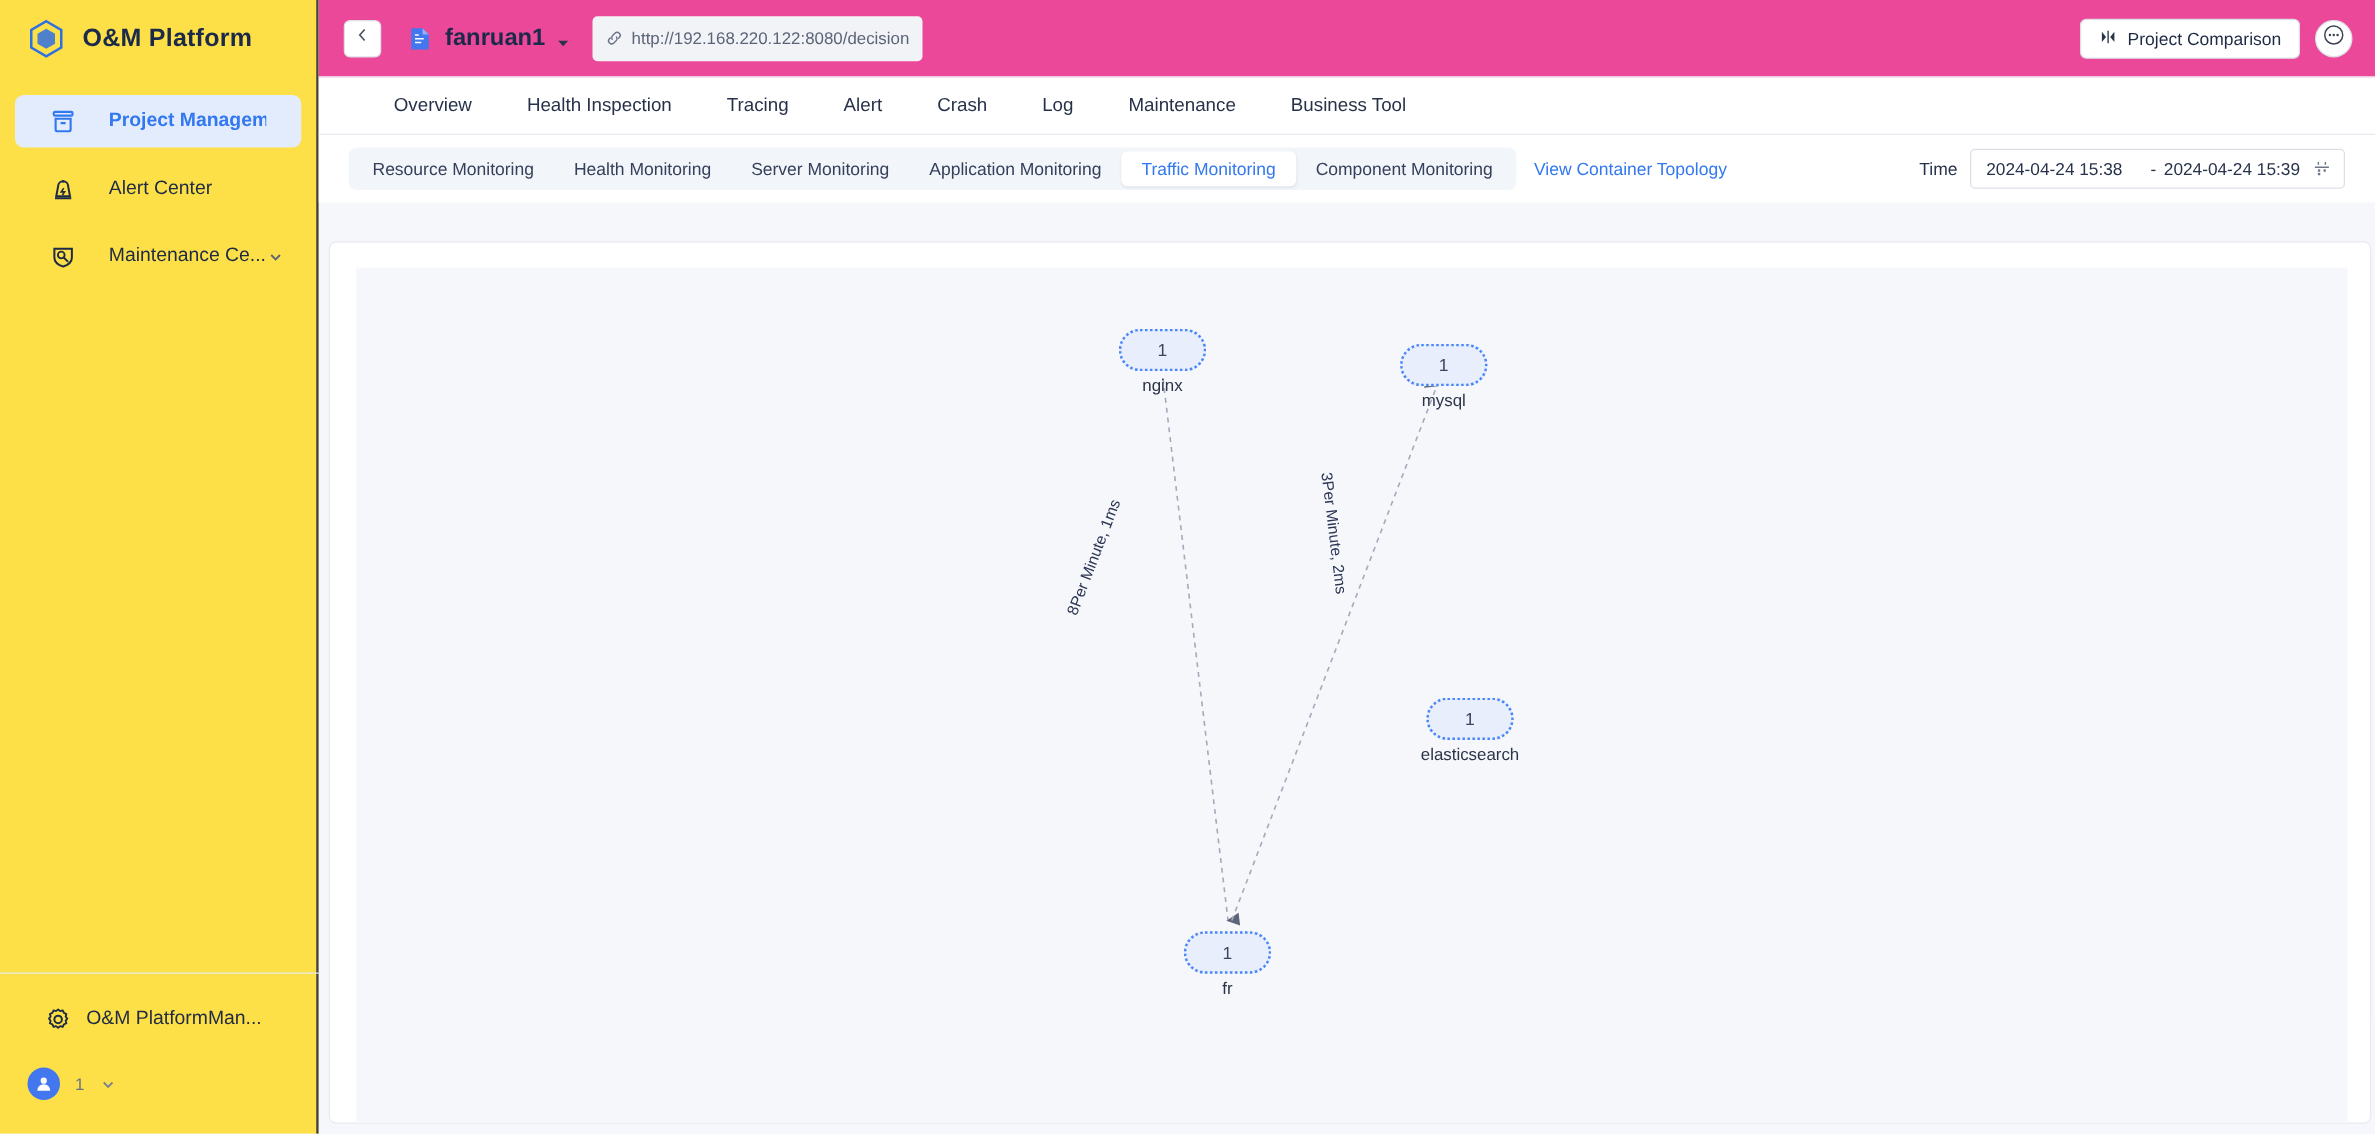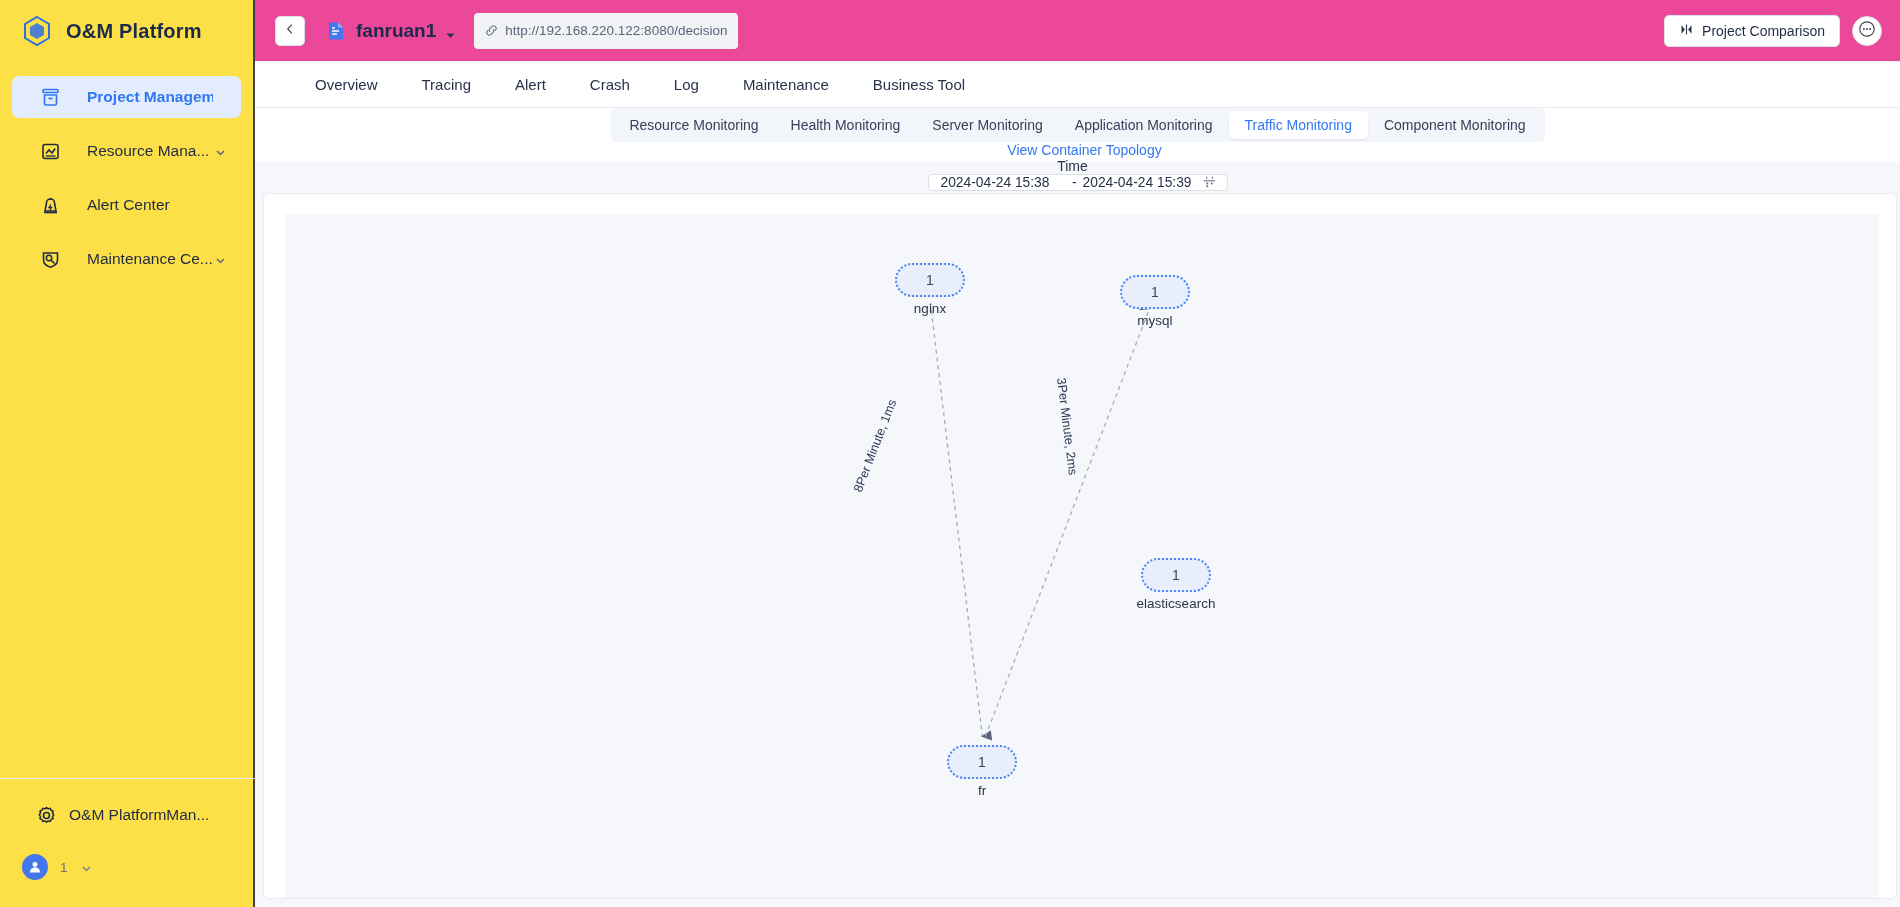--- a/index.html
+++ b/index.html
@@ -103,21 +103,20 @@
   .ptab.active { color: #3278f0; font-weight: bold; }
   .ptab.active::after {
     content: ""; position: absolute; left: 10px; right: 10px; bottom: -1px;
     height: 3px; background: #2f6fe4; border-radius: 2px;
   }
 
   
   .subrow {
     height: 54px; background: #fff; display: flex; align-items: center;
     padding: 0 24px 0 24px;
-    flex-direction: column;
   }
   .segmented {
     display: flex; align-items: center; background: #f2f5fa;
     border-radius: 6px; height: 34px; padding: 3px;
   }
   .seg {
     display: flex; align-items: center; height: 28px; padding: 0 16px;
     font-size: 14px; color: #36405a; border-radius: 5px; cursor: pointer;
     white-space: nowrap;
   }
@@ -182,35 +181,20 @@
         <span class="nav-ico">
           <svg viewBox="0 0 21 21" width="21" height="21">
             <rect x="3" y="2.5" width="15" height="3" rx="1" fill="none" stroke="#3278f0" stroke-width="1.7"></rect>
             <path d="M4.5 8 H16.5 V16.5 a1.5 1.5 0 0 1 -1.5 1.5 H6 a1.5 1.5 0 0 1 -1.5 -1.5 Z" fill="none" stroke="#3278f0" stroke-width="1.7"></path>
             <path d="M8.5 11.5 H12.5" stroke="#3278f0" stroke-width="1.7"></path>
           </svg>
         </span>
         <span class="nav-label">Project Managem...</span>
       </div>
 
-      <div class="nav-item">
-        <span class="nav-ico">
-          <svg viewBox="0 0 21 21" width="21" height="21">
-            <rect x="3" y="3.5" width="15" height="14" rx="2" fill="none" stroke="#1f2a44" stroke-width="1.6"></rect>
-            <path d="M6 12.5 L9 9 L12 12 L15.2 7.5" fill="none" stroke="#1f2a44" stroke-width="1.6"></path>
-            <path d="M5.5 15 H15.5" stroke="#1f2a44" stroke-width="1.3"></path>
-          </svg>
-        </span>
-        <span class="nav-label">Resource Mana...</span>
-        <span class="nav-caret">
-          <svg viewBox="0 0 13 13" width="13" height="13">
-              <path d="M3 5 L6.5 8.5 L10 5" fill="none" stroke="#5d6478" stroke-width="1.5"></path>
-            </svg>
-        </span>
-      </div>
 
       <div class="nav-item">
         <span class="nav-ico">
           <svg viewBox="0 0 21 21" width="21" height="21">
             <path d="M5 16 H16 L14.5 8 a4 4 0 0 0 -8 0 Z" fill="none" stroke="#1f2a44" stroke-width="1.6"></path>
             <path d="M10.5 3.2 V5" stroke="#1f2a44" stroke-width="1.6"></path>
             <path d="M4 17.5 H17" stroke="#1f2a44" stroke-width="1.6"></path>
             <path d="M11 9.5 L9 12.5 H11.6 L10 15" fill="none" stroke="#1f2a44" stroke-width="1.3"></path>
           </svg>
         </span>
@@ -315,20 +299,23 @@
             <circle cx="10" cy="10" r="1.1" fill="#3d4456"></circle>
             <circle cx="13.4" cy="10" r="1.1" fill="#3d4456"></circle>
           </svg>
         </span>
       </div>
     </header>
 
     <nav class="tabs-primary">
       <div class="ptab">
           <span>Overview</span>
+        </div>
+      <div class="ptab">
+          <span>Health Inspection</span>
         </div>
       <div class="ptab">
           <span>Tracing</span>
         </div>
       <div class="ptab">
           <span>Alert</span>
         </div>
       <div class="ptab">
           <span>Crash</span>
         </div>

